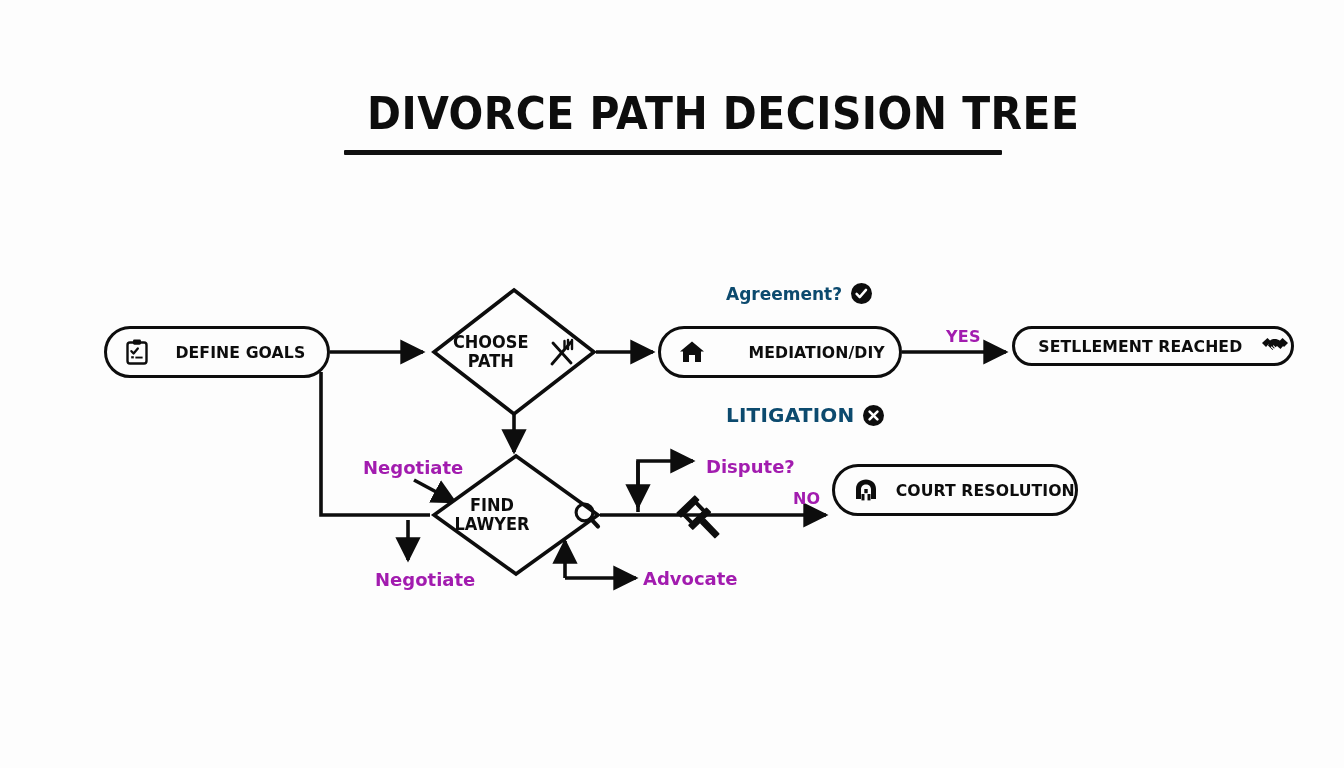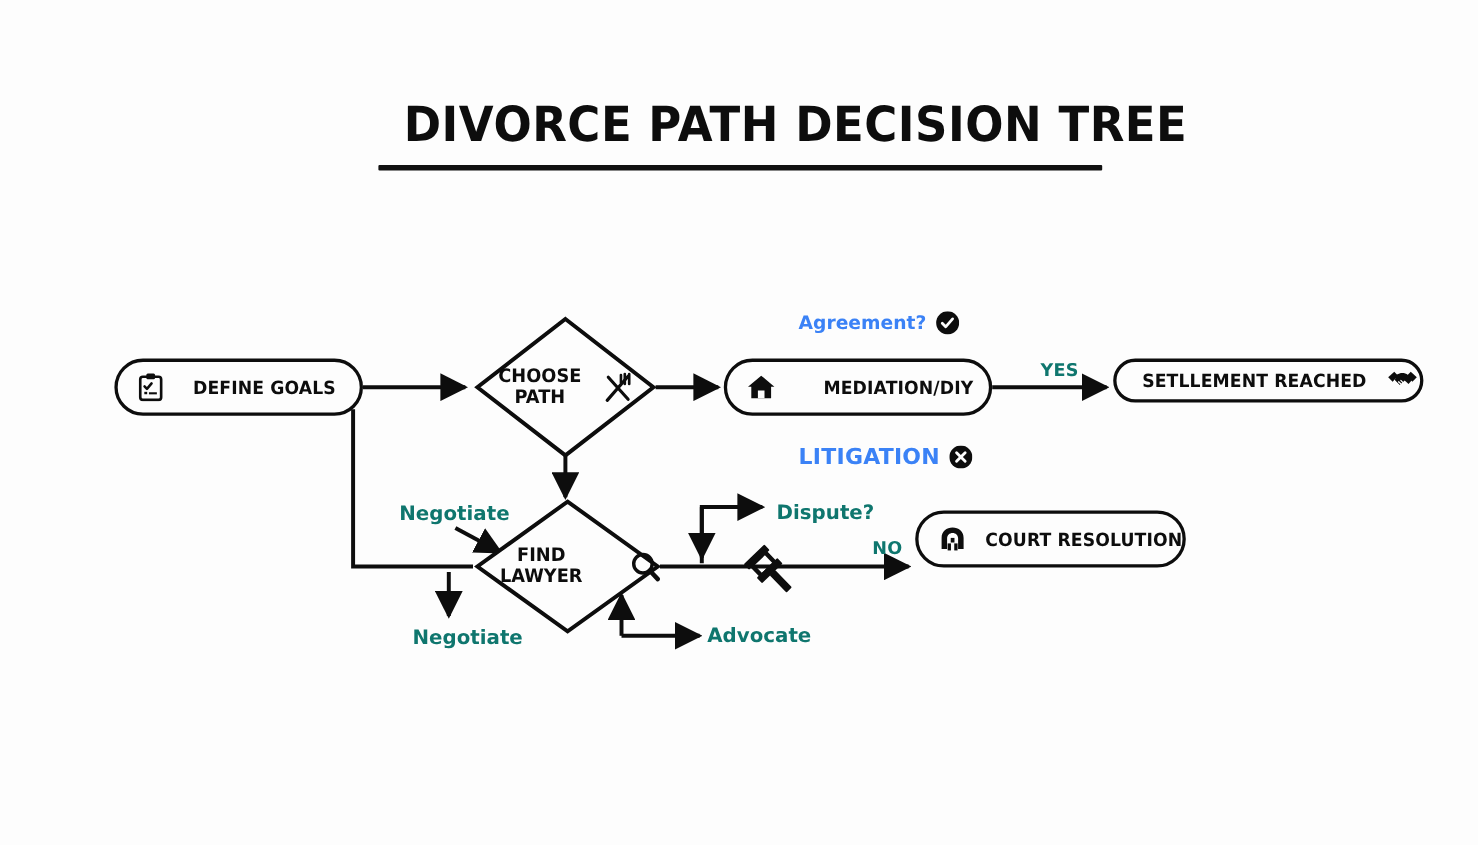--- a/index.html
+++ b/index.html
@@ -97,38 +97,38 @@
     line-height: 1.12;
     white-space: pre-line;
     transform: scaleX(0.95);
   }
 
   
   .edge-label {
     position: absolute;
     font-family: "DejaVu Sans", sans-serif;
     font-weight: 700;
-    color: #0f766e;
+    color: #a21caf;
     white-space: nowrap;
   }
   .edge-label.mixed { font-size: 18px; }
   .edge-label.caps  { font-size: 16px; letter-spacing: 0.2px; }
 
   .badge-row {
     position: absolute;
     display: flex;
     align-items: center;
     gap: 9px;
     white-space: nowrap;
   }
   .badge-row .badge-text {
     font-family: "DejaVu Sans", sans-serif;
     font-weight: 700;
     font-size: 17px;
-    color: #3b82f6;
+    color: #0c4a6e;
   }
   .badge-row .badge-text.caps { font-size: 20px; letter-spacing: 0.2px; }
 
   .icon { display: inline-flex; align-items: center; justify-content: center; }
   .float-icon { position: absolute; }
 </style>
 </head>
 <body>
 
 <div id="canvas">

